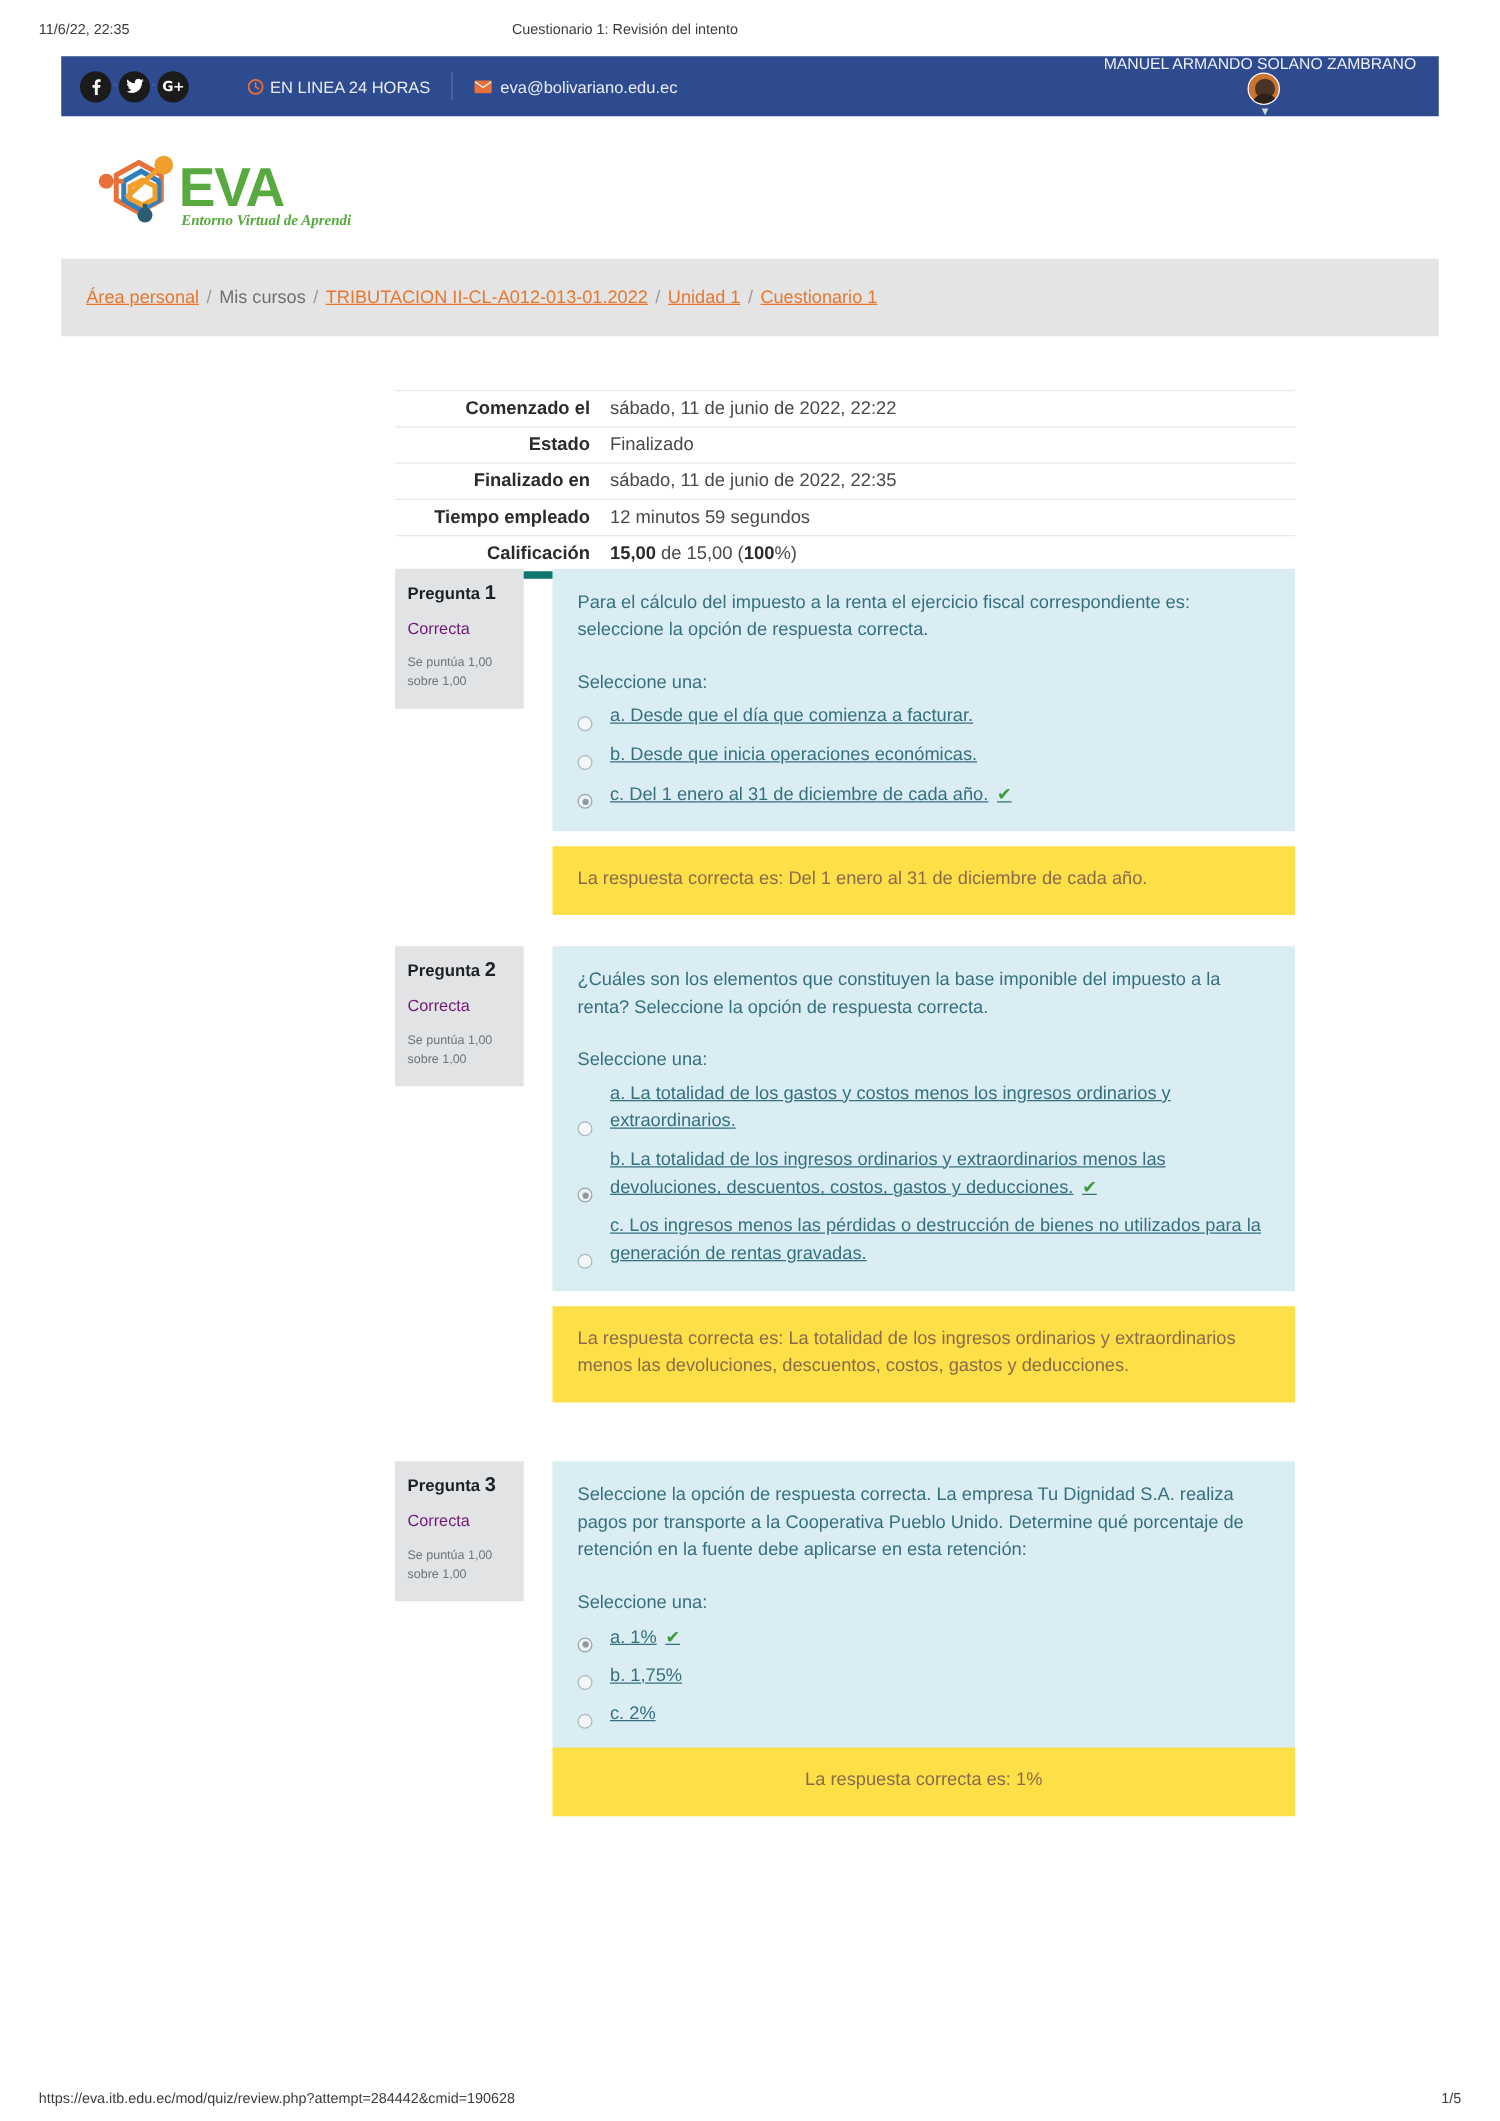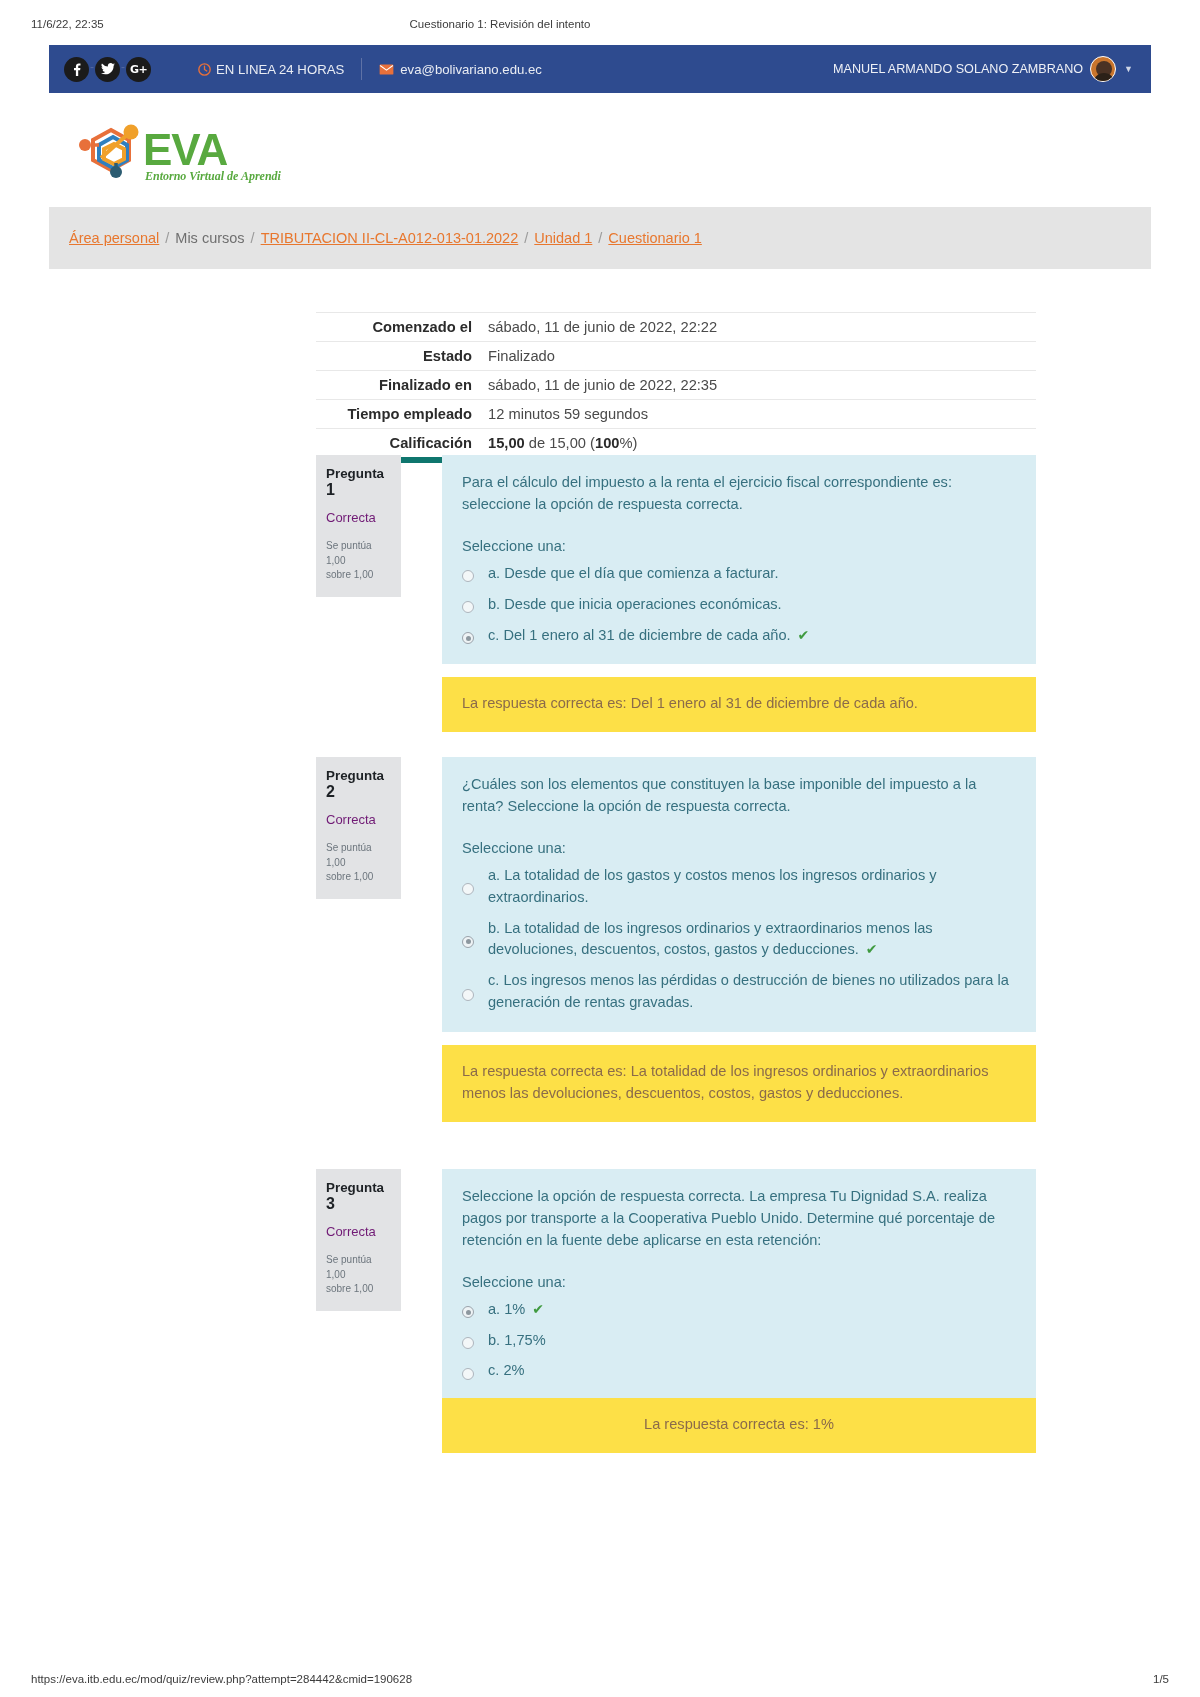--- a/index.html
+++ b/index.html
@@ -62,21 +62,21 @@
     display: inline-flex; align-items: center;
   }
   .hinfo .vsep {
     display: inline-block; width: 1px; height: 22px;
     background: #5f72a6; margin: 0 17px;
   }
   .hinfo .mail-ic { color: #e8703a; margin-right: 6px; display: inline-flex; align-items: center; }
   .user-area {
     margin-left: auto; margin-right: 18px;
     display: flex; align-items: center;
-    font-size: 12.6px; color: #eef0f6; white-space: nowrap;
+    font-size: 12.6px; color: #eef0f6; white-space: nowrap; flex-direction: column;
   }
   .avatar {
     width: 26px; height: 26px; border-radius: 50%;
     margin-left: 7px; overflow: hidden;
     background: #c9752d; border: 1px solid #ffffff;
     position: relative;
   }
   .avatar .face {
     position: absolute; left: 5px; top: 4px; width: 16px; height: 16px;
     border-radius: 50%; background: #4a3224;
@@ -119,39 +119,40 @@
   }
   .summary td {
     text-align: left; color: #4a4a4a; padding: 6px 0 6px 6px;
     font-weight: normal;
   }
   .summary td b { color: #2b2b2b; }
 
   
   .qblock { position: absolute; left: 316px; width: 720px; }
   .qinfo {
-    position: absolute; left: 0; top: 0; width: 85px;
+    position: absolute; left: 0; top: 0; width: 103px;
     background: #e2e3e5; padding: 11px 12px 14px 10px;
   }
   .qinfo .qno { font-size: 13.4px; font-weight: bold; color: #1d2125; }
   .qinfo .qno b { font-size: 16px; }
   .qinfo .qstate { font-size: 13px; color: #701a75; margin-top: 11px; }
   .qinfo .qmark { font-size: 10px; color: #6c757d; margin-top: 14px; line-height: 1.45; }
 
   .qbody {
     position: absolute; left: 126px; top: 0; width: 594px;
     background: #d9edf3; padding: 17px 20px 18px 20px;
   }
   .qtext { font-size: 14.6px; line-height: 1.5; color: #36707f; }
   .qprompt { font-size: 14.6px; color: #36707f; margin-top: 22px; }
   .opts { margin-top: 6px; }
   .opt {
-    display: flex; align-items: center;
+    display: flex; align-items: flex-end;
     font-size: 14.6px; color: #36707f; line-height: 1.5;
     margin-top: 9px;
+    text-decoration: underline;
   }
   .radio {
     width: 12px; height: 12px; border-radius: 50%;
     border: 1px solid #adb5bd; background: #f3f7f8;
     flex: 0 0 12px; margin-top: 5px; margin-right: 14px;
     position: relative;
   }
   .radio.on { border-color: #9aa3ab; background: #eef3f5; }
   .radio.on::after {
     content: ""; position: absolute; left: 2.5px; top: 2.5px;

